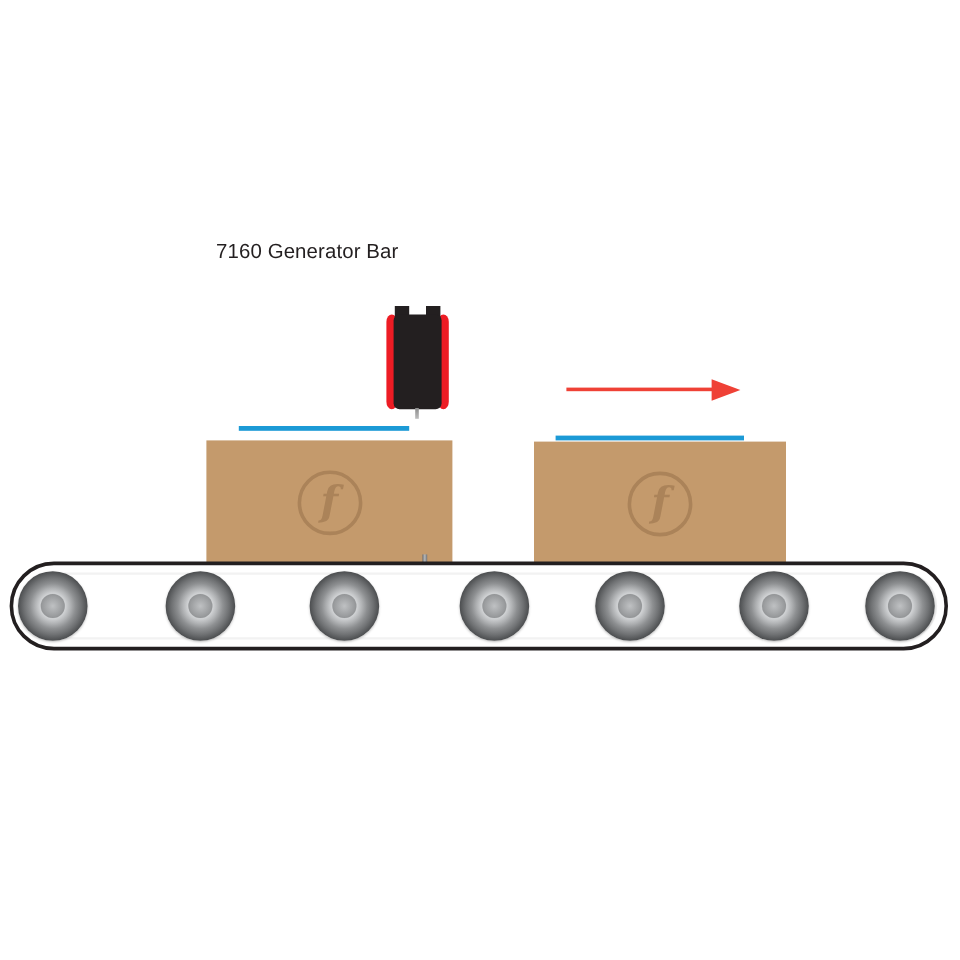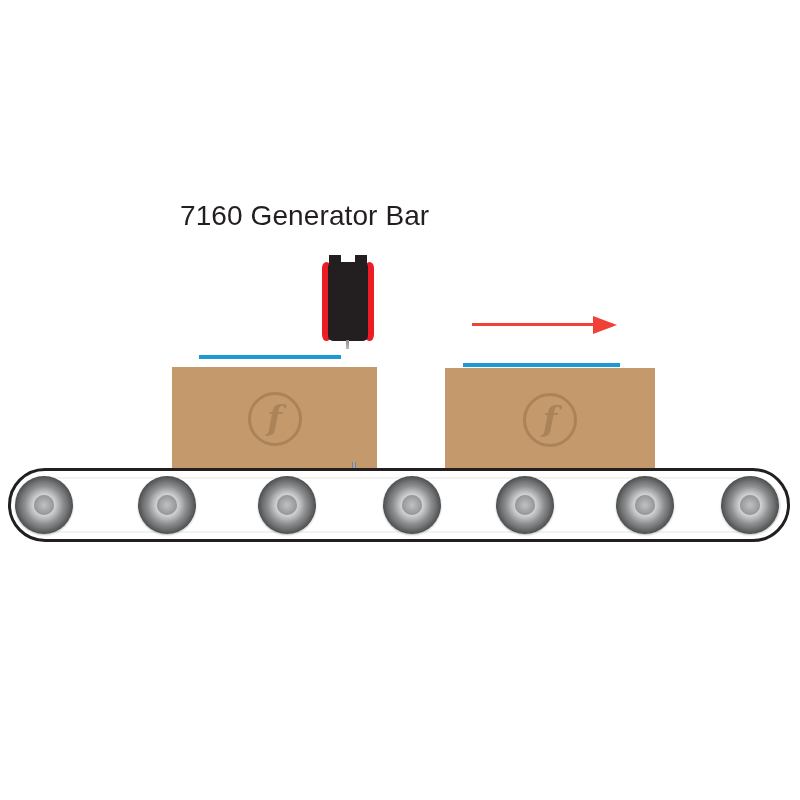--- a/index.html
+++ b/index.html
@@ -20,21 +20,21 @@
     left: 0; top: 0;
     width: 800px;
     height: 800px;
   }
 
   
   #title {
     position: absolute;
     left: 180px;
     top: 200px;
-    font-size: 28px;
+    font-size: 17px;
     font-weight: 400;
     color: #231f20;
     letter-spacing: 0.1px;
     white-space: nowrap;
   }
 
   
   #generator-bar {
     position: absolute;
     left: 322px;

